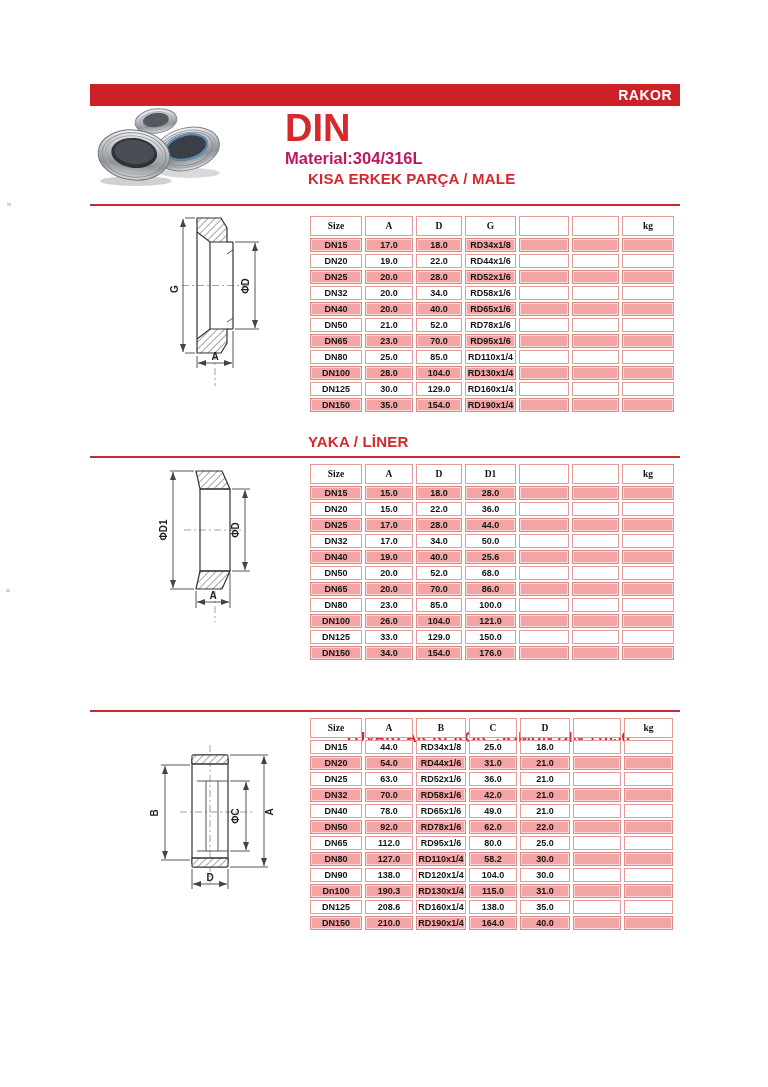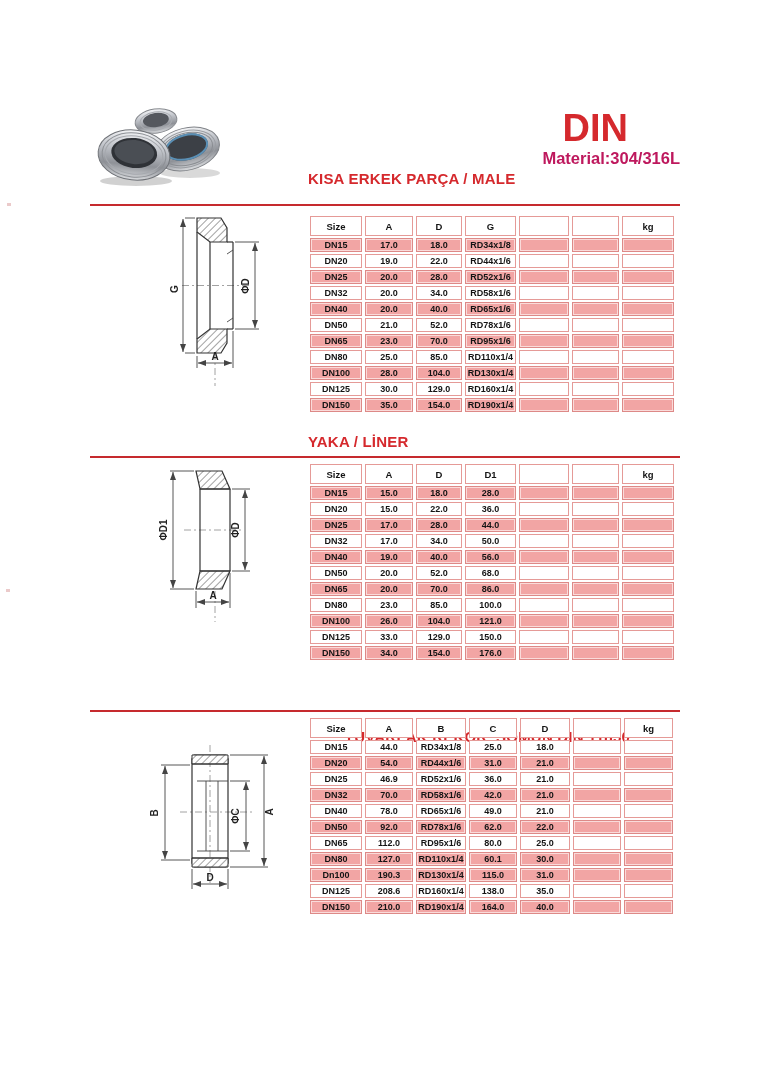--- a/index.html
+++ b/index.html
@@ -4,35 +4,35 @@
 <style>
   html,body{margin:0;padding:0;background:#ffffff;}
   .page{position:relative;width:768px;height:1087px;background:#fff;overflow:hidden;
         font-family:"Liberation Sans",sans-serif;}
 
   
   .red-bar{position:absolute;left:90px;top:84px;width:590px;height:22px;background:#ce2127;
            display:flex;align-items:center;justify-content:flex-end;padding-right:8px;box-sizing:border-box;}
   .brand{color:#fff;font-size:14px;font-weight:bold;letter-spacing:.5px;}
   .photo{position:absolute;left:94px;top:103px;width:140px;height:84px;}
-  .title-block{position:absolute;left:300px;top:109px;width:380px;text-align:right;}
+  .title-block{position:absolute;left:285px;top:109px;width:380px;}
   .din{font-size:38px;font-weight:bold;color:#d5292d;line-height:38px;padding-right:52px;}
   .material{font-size:16.5px;font-weight:bold;color:#be185d;line-height:18px;margin-top:2px;}
 
   
   .section-heading{position:absolute;left:308px;font-size:15px;font-weight:bold;color:#d5292d;
                    white-space:pre;letter-spacing:.2px;}
   .rule{position:absolute;left:90px;width:590px;height:2px;background:#c62a2e;}
 
   
   table.spec{position:absolute;border-collapse:separate;border-spacing:3px 2px;table-layout:fixed;}
   table.spec th,table.spec td{box-sizing:border-box;border:1px solid #e59a97;background:#fff;
       text-align:center;vertical-align:middle;font-weight:bold;color:#141414;overflow:hidden;
       white-space:nowrap;padding:0;}
-  table.spec th{height:20px;font-size:9.5px;}
+  table.spec th{height:20px;font-size:9.5px;font-family:Liberation Serif, serif;}
   table.spec td{height:14px;font-size:9px;}
   table.spec tr.pink td{background:#f2a5a4;border-color:#dd8987;
       box-shadow:inset 0 0 0 1px rgba(255,255,255,.6);}
 
   
   .drawing{position:absolute;}
   .drawing text{font-family:"Liberation Sans",sans-serif;font-size:10px;font-weight:bold;fill:#222;}
   .pline{stroke:#333;stroke-width:1.2;fill:none;}
   .dline{stroke:#444;stroke-width:.9;fill:none;}
   .cline{stroke:#8a8a8a;stroke-width:.8;fill:none;stroke-dasharray:7 3 2 3;}
@@ -40,20 +40,23 @@
   .mark{position:absolute;width:4px;height:3px;background:#e3b4b4;opacity:.7;}
 </style>
 </head>
 <body>
 
 <div class="page">
 
   <div class="mark" style="left:7px;top:203px;"></div>
   <div class="mark" style="left:6px;top:589px;"></div>
 
+  <div class="red-bar">
+    <span class="brand">RAKOR</span>
+  </div>
 
   <svg class="photo" viewBox="0 0 140 84" width="140" height="84">
     <defs>
       <linearGradient id="met" x1="0" y1="0" x2="0" y2="1">
         <stop offset="0" stop-color="#f4f5f7"></stop>
           <stop offset="0.35" stop-color="#c3c6cc"></stop>
         <stop offset="0.7" stop-color="#8e9197"></stop>
           <stop offset="1" stop-color="#d9dbde"></stop>
       </linearGradient>
     </defs>
@@ -337,21 +340,21 @@
           <td>34.0</td>
           <td>50.0</td>
           <td></td>
           <td></td>
           <td></td>
         </tr>
         <tr class="pink">
           <td>DN40</td>
           <td>19.0</td>
           <td>40.0</td>
-          <td>56.0</td>
+          <td>25.6</td>
           <td></td>
           <td></td>
           <td></td>
         </tr>
         <tr>
           <td>DN50</td>
           <td>20.0</td>
           <td>52.0</td>
           <td>68.0</td>
           <td></td>
@@ -483,21 +486,21 @@
           <td>DN20</td>
           <td>54.0</td>
           <td>RD44x1/6</td>
           <td>31.0</td>
           <td>21.0</td>
           <td></td>
           <td></td>
         </tr>
         <tr>
           <td>DN25</td>
-          <td>46.9</td>
+          <td>63.0</td>
           <td>RD52x1/6</td>
           <td>36.0</td>
           <td>21.0</td>
           <td></td>
           <td></td>
         </tr>
         <tr class="pink">
           <td>DN32</td>
           <td>70.0</td>
           <td>RD58x1/6</td>
@@ -530,21 +533,30 @@
           <td>RD95x1/6</td>
           <td>80.0</td>
           <td>25.0</td>
           <td></td>
           <td></td>
         </tr>
         <tr class="pink">
           <td>DN80</td>
           <td>127.0</td>
           <td>RD110x1/4</td>
-          <td>60.1</td>
+          <td>58.2</td>
+          <td>30.0</td>
+          <td></td>
+          <td></td>
+        </tr>
+        <tr>
+          <td>DN90</td>
+          <td>138.0</td>
+          <td>RD120x1/4</td>
+          <td>104.0</td>
           <td>30.0</td>
           <td></td>
           <td></td>
         </tr>
         <tr class="pink">
           <td>Dn100</td>
           <td>190.3</td>
           <td>RD130x1/4</td>
           <td>115.0</td>
           <td>31.0</td>

